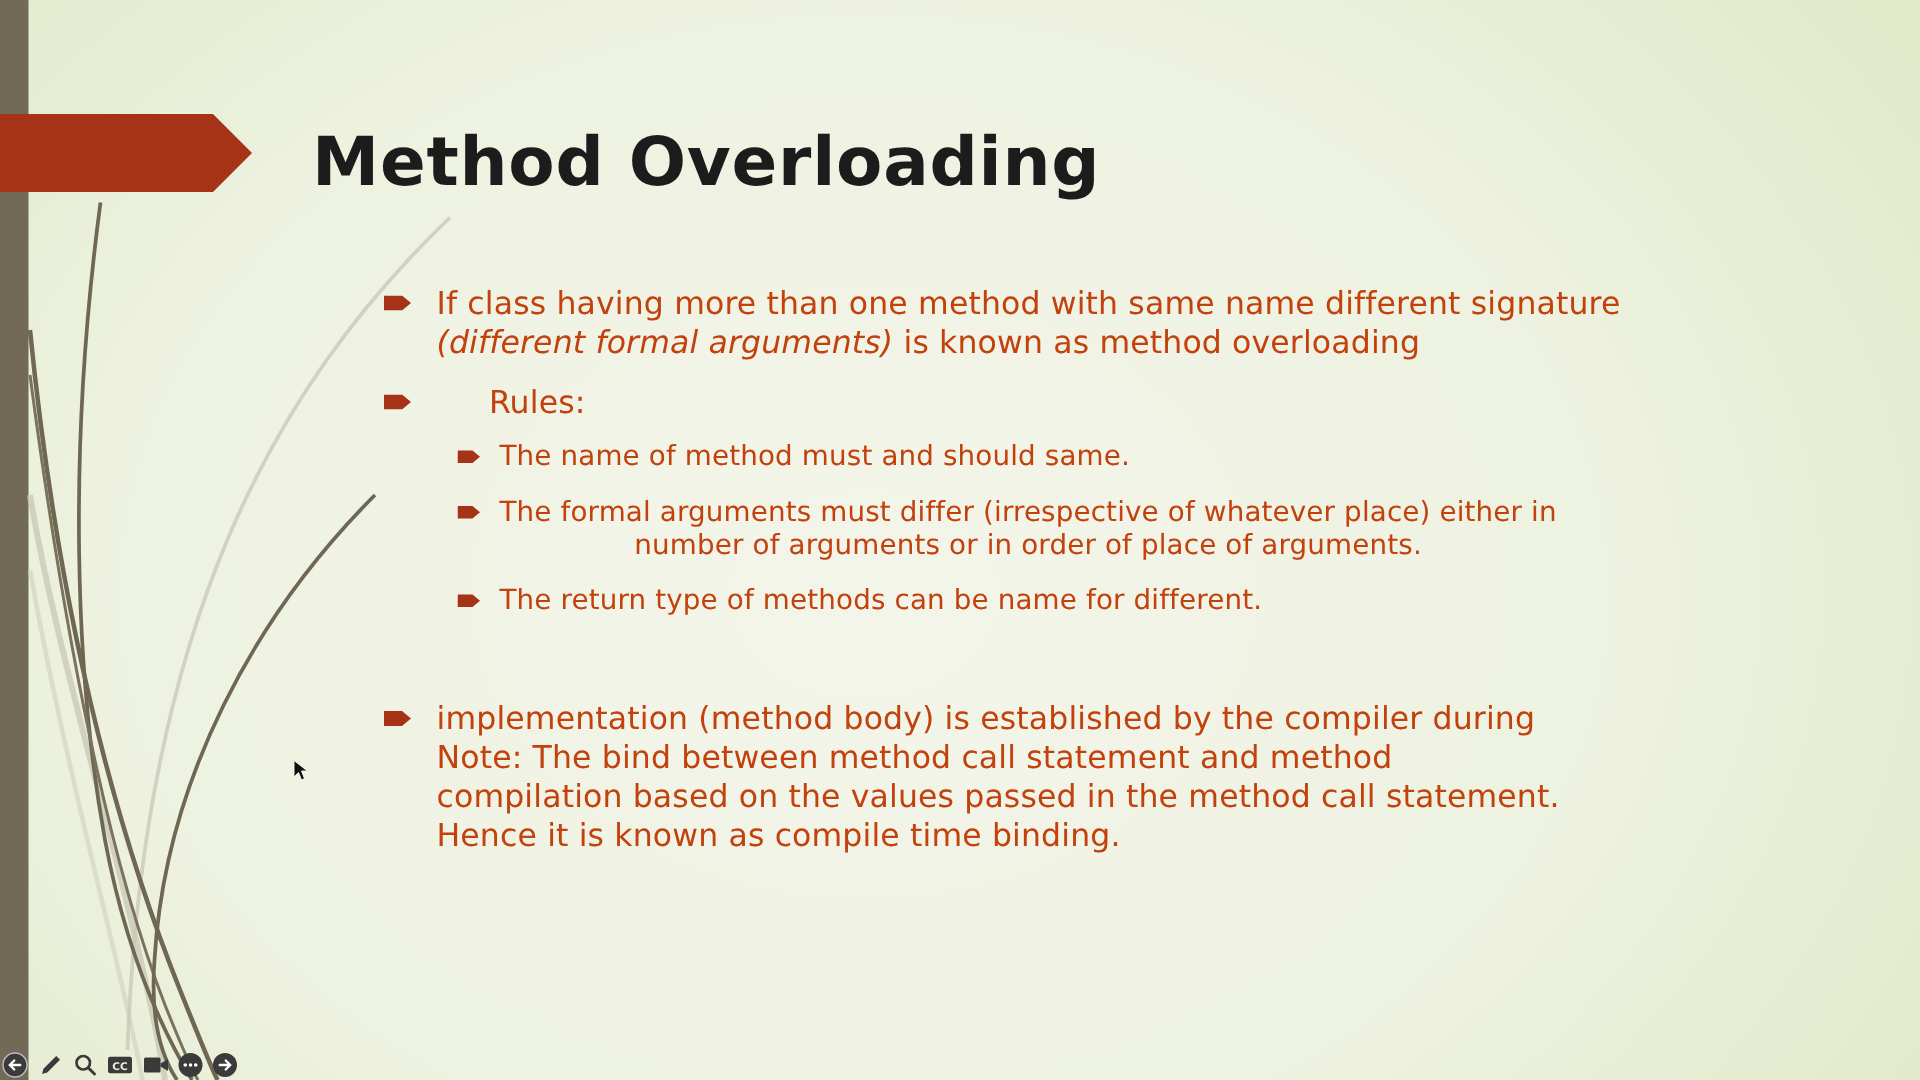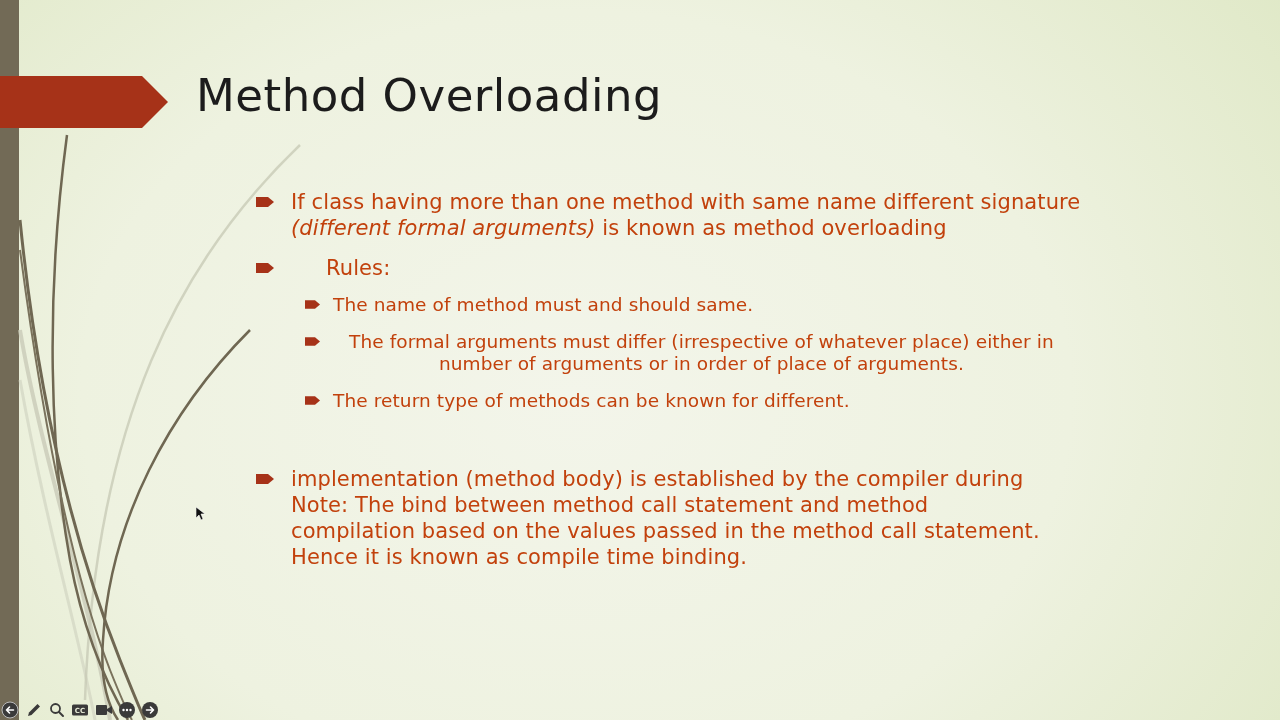--- a/index.html
+++ b/index.html
@@ -12,23 +12,23 @@
     .left-bar {
       position: absolute; left: 0; top: 0; width: 19px; height: 720px;
       background: #726a56;
     }
     .decor { position: absolute; left: 0; top: 0; width: 1280px; height: 720px; pointer-events: none; }
     .title-tab {
       position: absolute; left: 0; top: 76px; width: 168px; height: 52px;
     }
     .title {
       position: absolute; left: 196px; top: 66px;
-      font-family: "DejaVu Sans", sans-serif; font-weight: normal;
+      font-family: "DejaVu Sans", sans-serif; font-weight: bold;
       font-size: 45px; color: #1c1c1c; letter-spacing: 0.5px;
-      margin: 0; line-height: 60px;
+      margin: 12px; line-height: 60px;
     }
     .bullet {
       position: absolute; color: #c2410c; font-size: 21px; line-height: 26px;
       letter-spacing: 0.1px;
     }
     .bullet.lvl2 { font-size: 18.5px; line-height: 22px; text-align: center; }
     .arrow {
       position: absolute; width: 18px; height: 10px;
     }
     .bullet .text { display: block; }
@@ -93,32 +93,32 @@
       </svg>
     <div class="bullet lvl2" style="left:333px;top:294px;">
       <span class="text">The name of method must and should same.</span>
     </div>
   </div>
 
   <div>
     <svg class="arrow" style="left:305px;top:337px;width:15px;height:9px;" viewBox="0 0 18 10">
         <polygon points="0,0 12,0 18,5 12,10 0,10" fill="#a63218"></polygon>
       </svg>
-    <div class="bullet lvl2" style="left:333px;top:331px;margin-left:16px;">
+    <div class="bullet lvl2" style="left:333px;top:331px;">
       <span class="text">The formal arguments must differ (irrespective of whatever place) either in</span>
       <span class="text">number of arguments or in order of place of arguments.</span>
     </div>
   </div>
 
   <div>
     <svg class="arrow" style="left:305px;top:396px;width:15px;height:9px;" viewBox="0 0 18 10">
         <polygon points="0,0 12,0 18,5 12,10 0,10" fill="#a63218"></polygon>
       </svg>
     <div class="bullet lvl2" style="left:333px;top:390px;">
-      <span class="text">The return type of methods can be known for different.</span>
+      <span class="text">The return type of methods can be name for different.</span>
     </div>
   </div>
 
   <div>
     <svg class="arrow" style="left:256px;top:474px;" viewBox="0 0 18 10">
         <polygon points="0,0 12,0 18,5 12,10 0,10" fill="#a63218"></polygon>
       </svg>
     <div class="bullet" style="left:291px;top:466px;">
       <span class="text">implementation (method body) is established by the compiler during</span>
       <span class="text">Note: The bind between method call statement and method</span>

